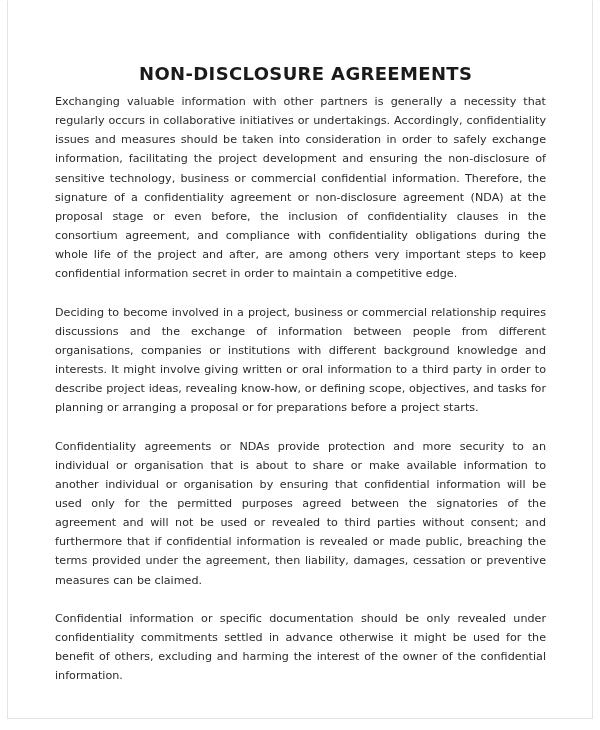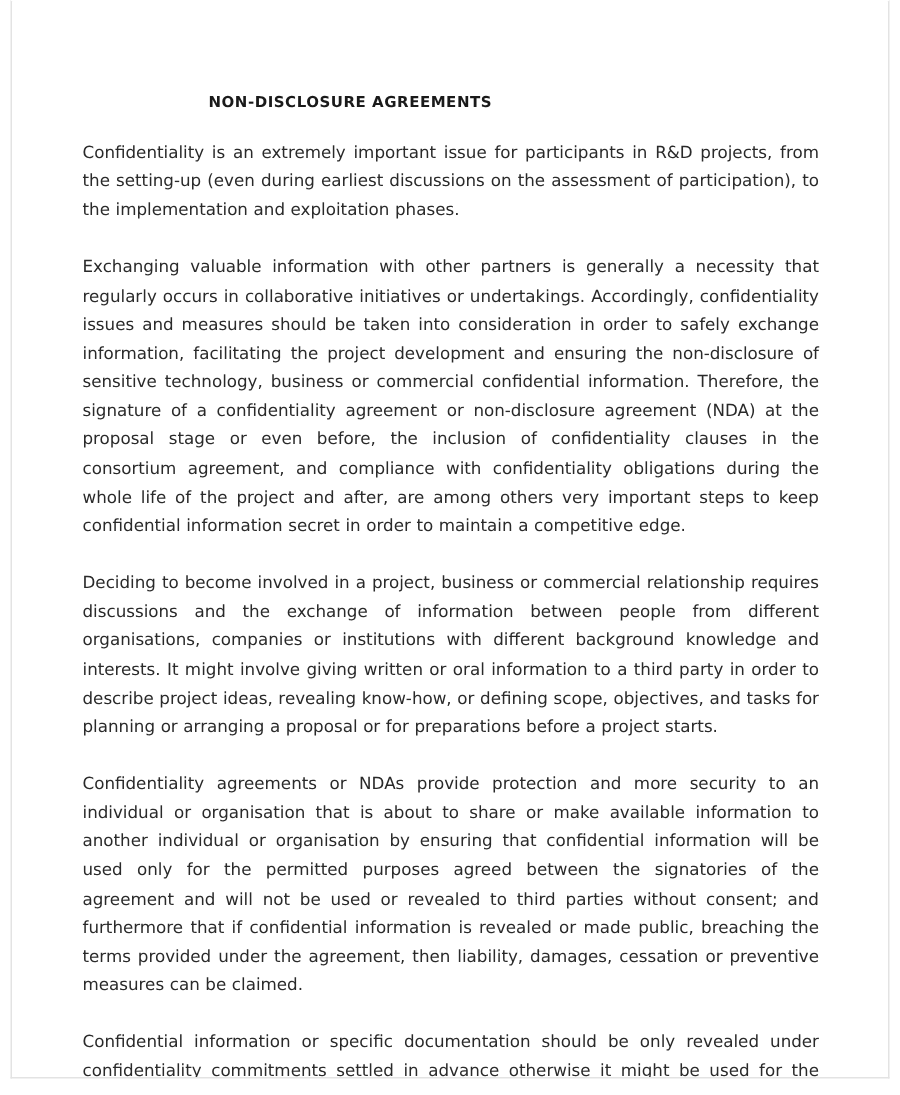--- a/index.html
+++ b/index.html
@@ -27,21 +27,21 @@
     overflow: hidden;
   }
   .content {
     position: absolute;
     left: 47px;
     top: 0;
     width: 491px;
   }
   .doc-title {
     font-family: "DejaVu Sans", sans-serif;
-    font-size: 10px;
+    font-size: 18px;
     font-weight: bold;
     color: #1a1a1a;
     letter-spacing: 0.35px;
     margin: 0;
     padding: 0;
     position: absolute;
     left: 131px;
     top: 62px;
     white-space: nowrap;
   }
@@ -69,21 +69,20 @@
 </style>
 </head>
 <body>
 
 <div class="page">
 
   <h1 class="doc-title">NON-DISCLOSURE AGREEMENTS</h1>
 
   <div class="content">
     <div class="body-text">
-      <p class="para">Confidentiality is an extremely important issue for participants in R&amp;D projects, from the setting-up (even during earliest discussions on the assessment of participation), to the implementation and exploitation phases.</p>
       <p class="para">Exchanging valuable information with other partners is generally a necessity that regularly occurs in collaborative initiatives or undertakings. Accordingly, confidentiality issues and measures should be taken into consideration in order to safely exchange information, facilitating the project development and ensuring the non-disclosure of sensitive technology, business or commercial confidential information. Therefore, the signature of a confidentiality agreement or non-disclosure agreement (NDA) at the proposal stage or even before, the inclusion of confidentiality clauses in the consortium agreement, and compliance with confidentiality obligations during the whole life of the project and after, are among others very important steps to keep confidential information secret in order to maintain a competitive edge.</p>
       <p class="para">Deciding to become involved in a project, business or commercial relationship requires discussions and the exchange of information between people from different organisations, companies or institutions with different background knowledge and interests. It might involve giving written or oral information to a third party in order to describe project ideas, revealing know-how, or defining scope, objectives, and tasks for planning or arranging a proposal or for preparations before a project starts.</p>
       <p class="para">Confidentiality agreements or NDAs provide protection and more security to an individual or organisation that is about to share or make available information to another individual or organisation by ensuring that confidential information will be used only for the permitted purposes agreed between the signatories of the agreement and will not be used or revealed to third parties without consent; and furthermore that if confidential information is revealed or made public, breaching the terms provided under the agreement, then liability, damages, cessation or preventive measures can be claimed.</p>
       <p class="para">Confidential information or specific documentation should be only revealed under confidentiality commitments settled in advance otherwise it might be used for the benefit of others, excluding and harming the interest of the owner of the confidential information.</p>
 
     </div>
   </div>
 
 </div>
 

